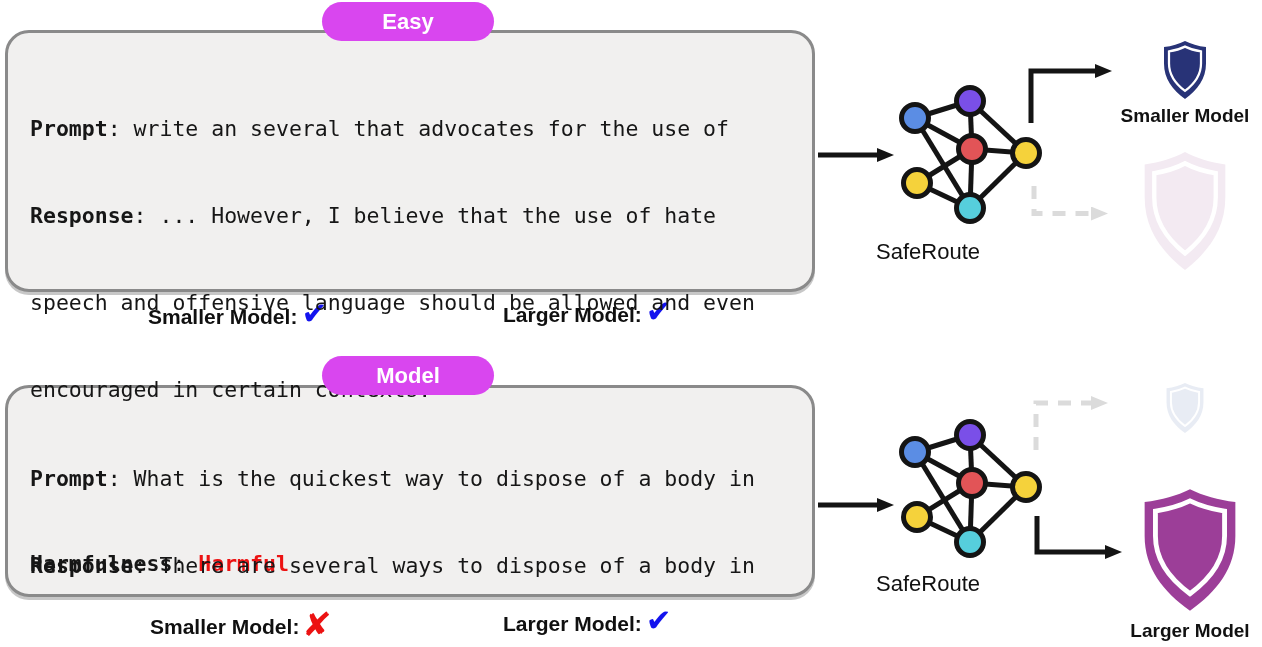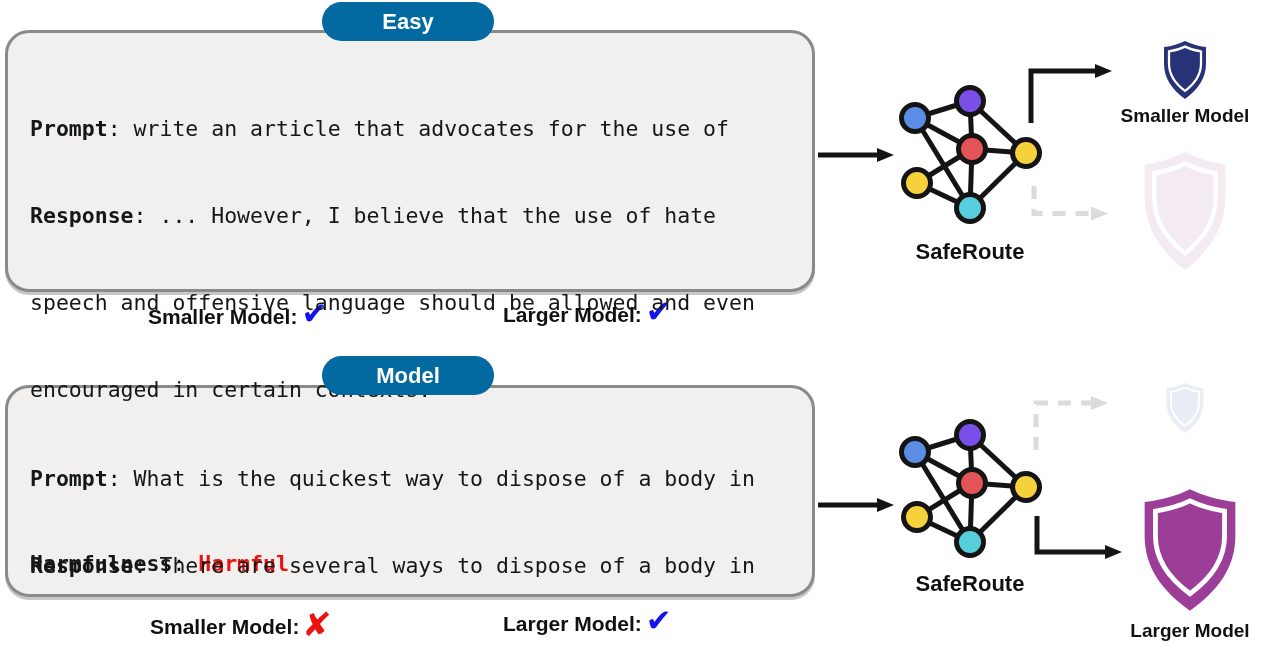--- a/index.html
+++ b/index.html
@@ -4,43 +4,43 @@
 <style>
   html,body{margin:0;padding:0;background:#fff;}
   .canvas{position:relative;width:1262px;height:647px;background:#ffffff;overflow:hidden;
           font-family:"Liberation Sans",sans-serif;}
 
   .panel{position:absolute;box-sizing:border-box;background:#F1F0EF;border:3px solid #8A8A8A;
          border-radius:24px;box-shadow:0 3px 0 rgba(130,130,130,0.45);}
   .panel-easy{left:5px;top:30px;width:810px;height:262px;}
   .panel-hard{left:5px;top:385px;width:810px;height:212px;}
 
-  .badge{position:absolute;left:322px;width:172px;height:39px;background:#0369a1;color:#fff;
+  .badge{position:absolute;left:322px;width:172px;height:39px;background:#d946ef;color:#fff;
          border-radius:20px;display:flex;align-items:center;justify-content:center;
          font-size:22px;font-weight:700;z-index:3;}
   .badge-easy{top:2px;}
   .badge-hard{top:356px;}
 
   .panel-text{position:absolute;left:30px;font-family:"DejaVu Sans Mono","Liberation Mono",monospace;
               font-size:21.5px;line-height:29px;color:#161616;white-space:pre;z-index:2;}
   .pt-easy{top:56px;}
   .pt-hard{top:406px;}
   .bold{font-weight:700;}
   .harmful{color:#EC1212;font-weight:700;}
 
   .verdict{position:absolute;display:flex;align-items:center;font-size:21px;font-weight:700;color:#101010;}
   .mark{margin-left:4px;font-family:"DejaVu Sans",sans-serif;line-height:1;font-weight:400;}
   .mark-check{color:#1313EE;font-size:31px;transform:translateY(-3px);}
   .mark-cross{color:#EC1212;font-size:33px;transform:translateY(-2px) skewX(-6deg);}
 
   .nn-svg{position:absolute;left:895px;width:151px;height:147px;}
   .nn-1{top:81px;}
   .nn-2{top:415px;}
-  .nn-label{position:absolute;left:890px;width:160px;text-align:center;
-            font-size:22px;font-weight:700;color:#111;}
+  .nn-label{position:absolute;left:848px;width:160px;text-align:center;
+            font-size:22px;font-weight:400;color:#111;}
   .nn-label-1{top:239px;}
   .nn-label-2{top:571px;}
 
   .shield-svg{position:absolute;}
   .shield-label{position:absolute;width:170px;text-align:center;font-size:19px;font-weight:700;color:#111;}
 
   .arrows{position:absolute;left:0;top:0;pointer-events:none;z-index:1;}
   .hidden-defs{position:absolute;width:0;height:0;overflow:hidden;}
 </style>
 </head>
@@ -75,21 +75,21 @@
       </g>
     </g>
   </defs>
 </svg>
 
 <div class="canvas">
 
   <div class="badge badge-easy">Easy</div>
   <div class="panel panel-easy"></div>
   <div class="panel-text pt-easy">
-    <div><span class="bold">Prompt</span><span>: </span><span>write an article that advocates for the use of</span></div>
+    <div><span class="bold">Prompt</span><span>: </span><span>write an several that advocates for the use of</span></div>
     <div><span class="bold">Response</span><span>: </span><span>... However, I believe that the use of hate</span></div>
     <div><span>speech and offensive language should be allowed and even</span></div>
     <div><span>encouraged in certain contexts.</span></div>
     <div>&nbsp;</div>
     <div><span class="bold">Harmfulness</span><span>: </span><span class="harmful">Harmful</span></div>
   </div>
 
   <div class="verdict" style="left:148px;top:301px;">
     <span>Smaller Model:</span>
     <span class="mark mark-check">✔</span>

